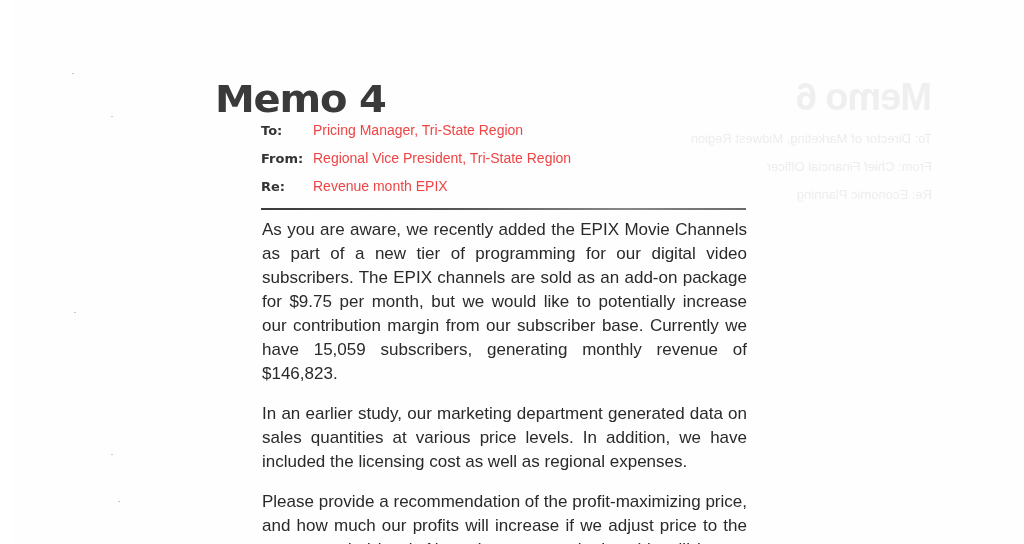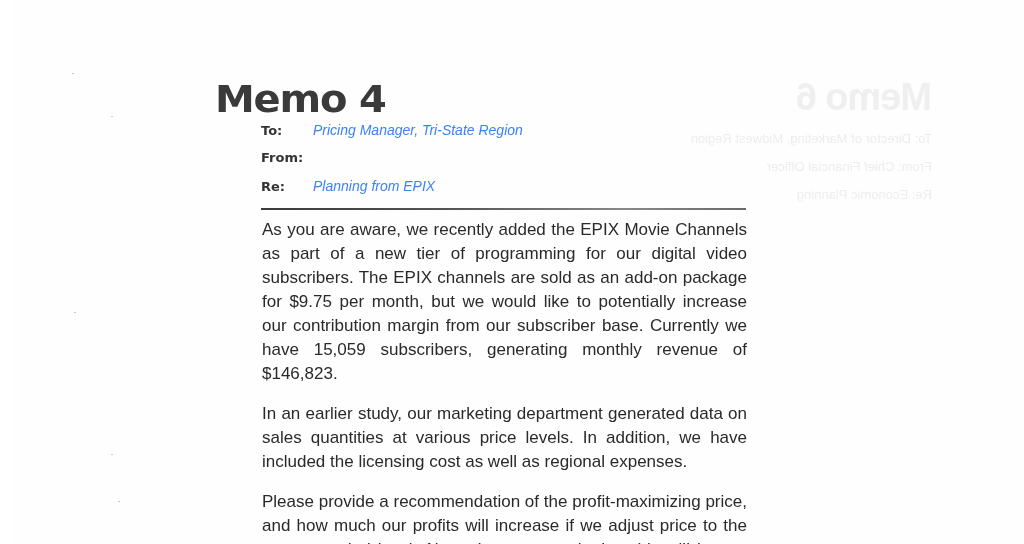--- a/index.html
+++ b/index.html
@@ -73,23 +73,22 @@
       font-size: 14px;
     }
     .field-label {
       width: 52px;
       font-weight: 900;
       font-size: 13px;
       color: #333;
       font-family: "DejaVu Sans", sans-serif;
     }
     .field-value {
-      color: #3b82f6;
+      color: #ef4444;
       font-size: 14px;
-      font-style: italic;
     }
 
     .rule {
       position: absolute;
       left: 249px;
       top: 208px;
       width: 485px;
       height: 2px;
       background: linear-gradient(to right, #3a3a3a 0%, #555 40%, #888 75%, #6a6a6a 100%);
     }
@@ -144,24 +143,25 @@
 
   <h1 class="heading">Memo 4</h1>
 
   <div class="header-fields">
     <div class="field-row">
       <span class="field-label">To:</span>
       <span class="field-value">Pricing Manager, Tri-State Region</span>
     </div>
     <div class="field-row">
       <span class="field-label">From:</span>
+      <span class="field-value">Regional Vice President, Tri-State Region</span>
     </div>
     <div class="field-row">
       <span class="field-label">Re:</span>
-      <span class="field-value">Planning from EPIX</span>
+      <span class="field-value">Revenue month EPIX</span>
     </div>
   </div>
 
   <div class="rule"></div>
 
   <div class="body">
     <p class="last-line-left">As you are aware, we recently added the EPIX Movie Channels as part of a new tier of programming for our digital video subscribers. The EPIX channels are sold as an add-on package for $9.75 per month, but we would like to potentially increase our contribution margin from our subscriber base. Currently we have 15,059 subscribers, generating monthly revenue of $146,823.</p>
     <p class="last-line-left">In an earlier study, our marketing department generated data on sales quantities at various price levels. In addition, we have included the licensing cost as well as regional expenses.</p>
     <p class="last-line-left">Please provide a recommendation of the profit-maximizing price, and how much our profits will increase if we adjust price to the recommended level. Also, please note whether this will impact our revenue.</p>
     <div class="attachment">Attachment: Epix.xls</div>

